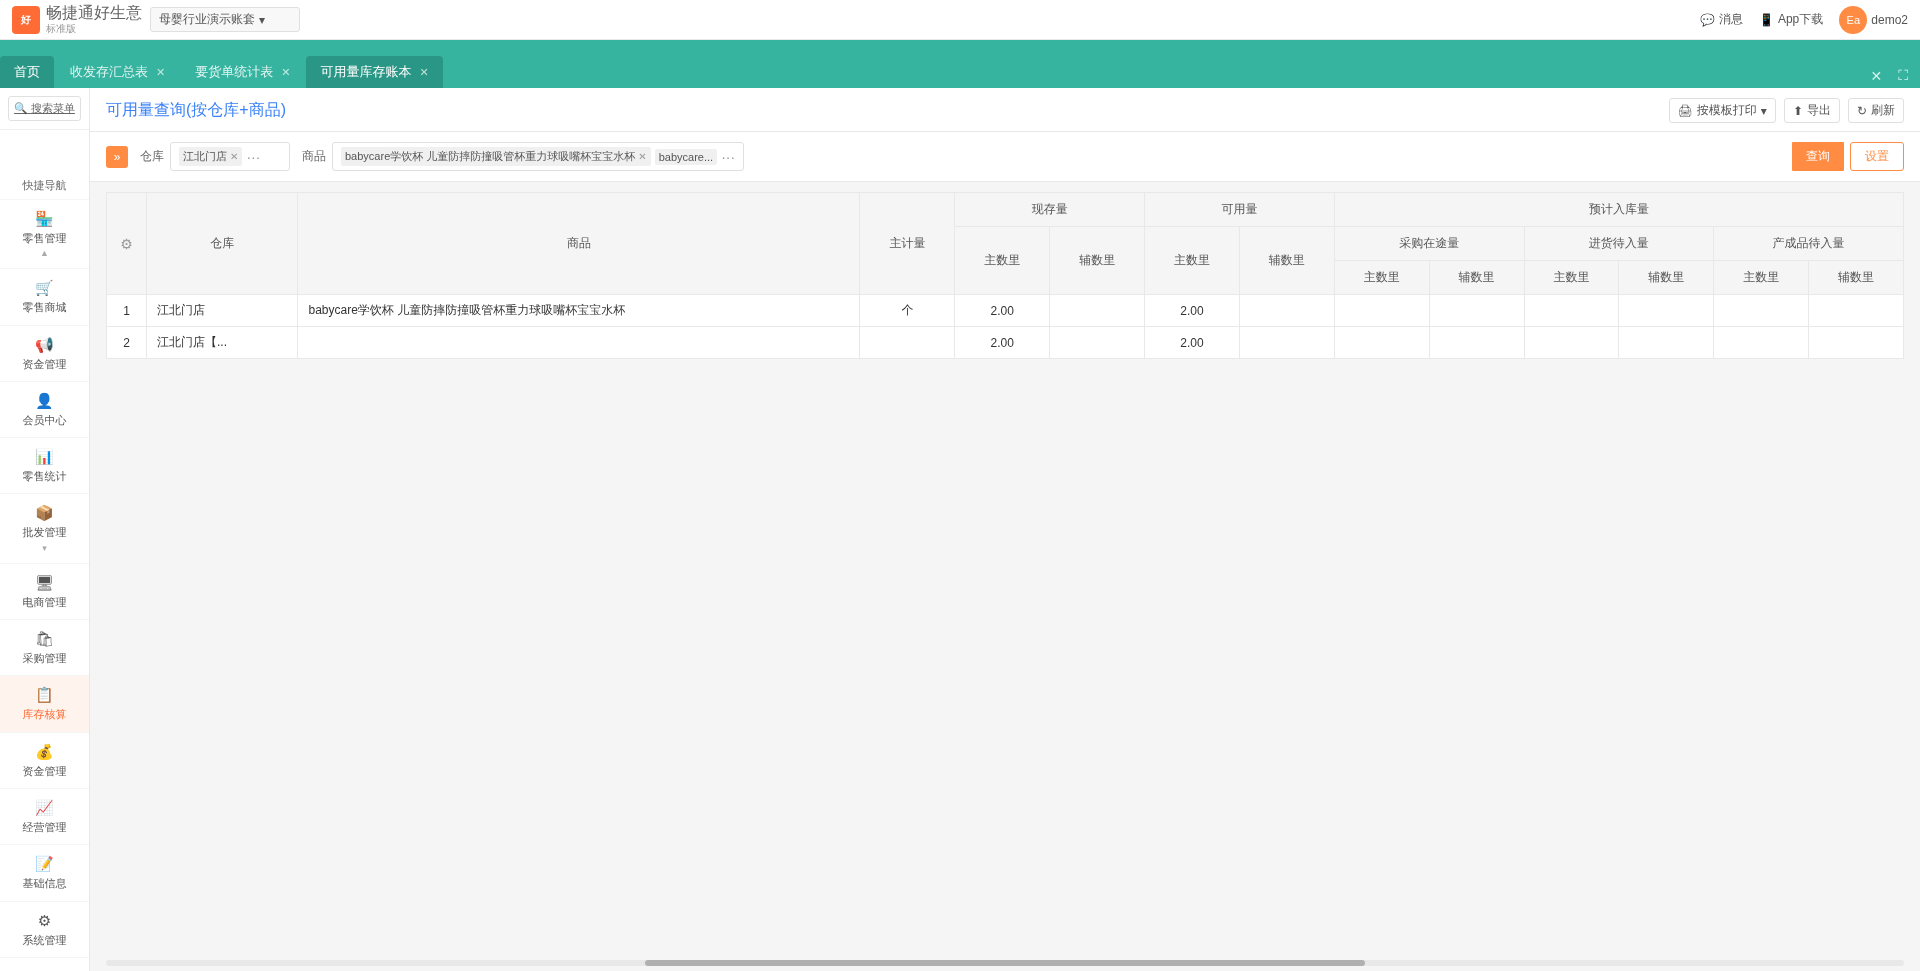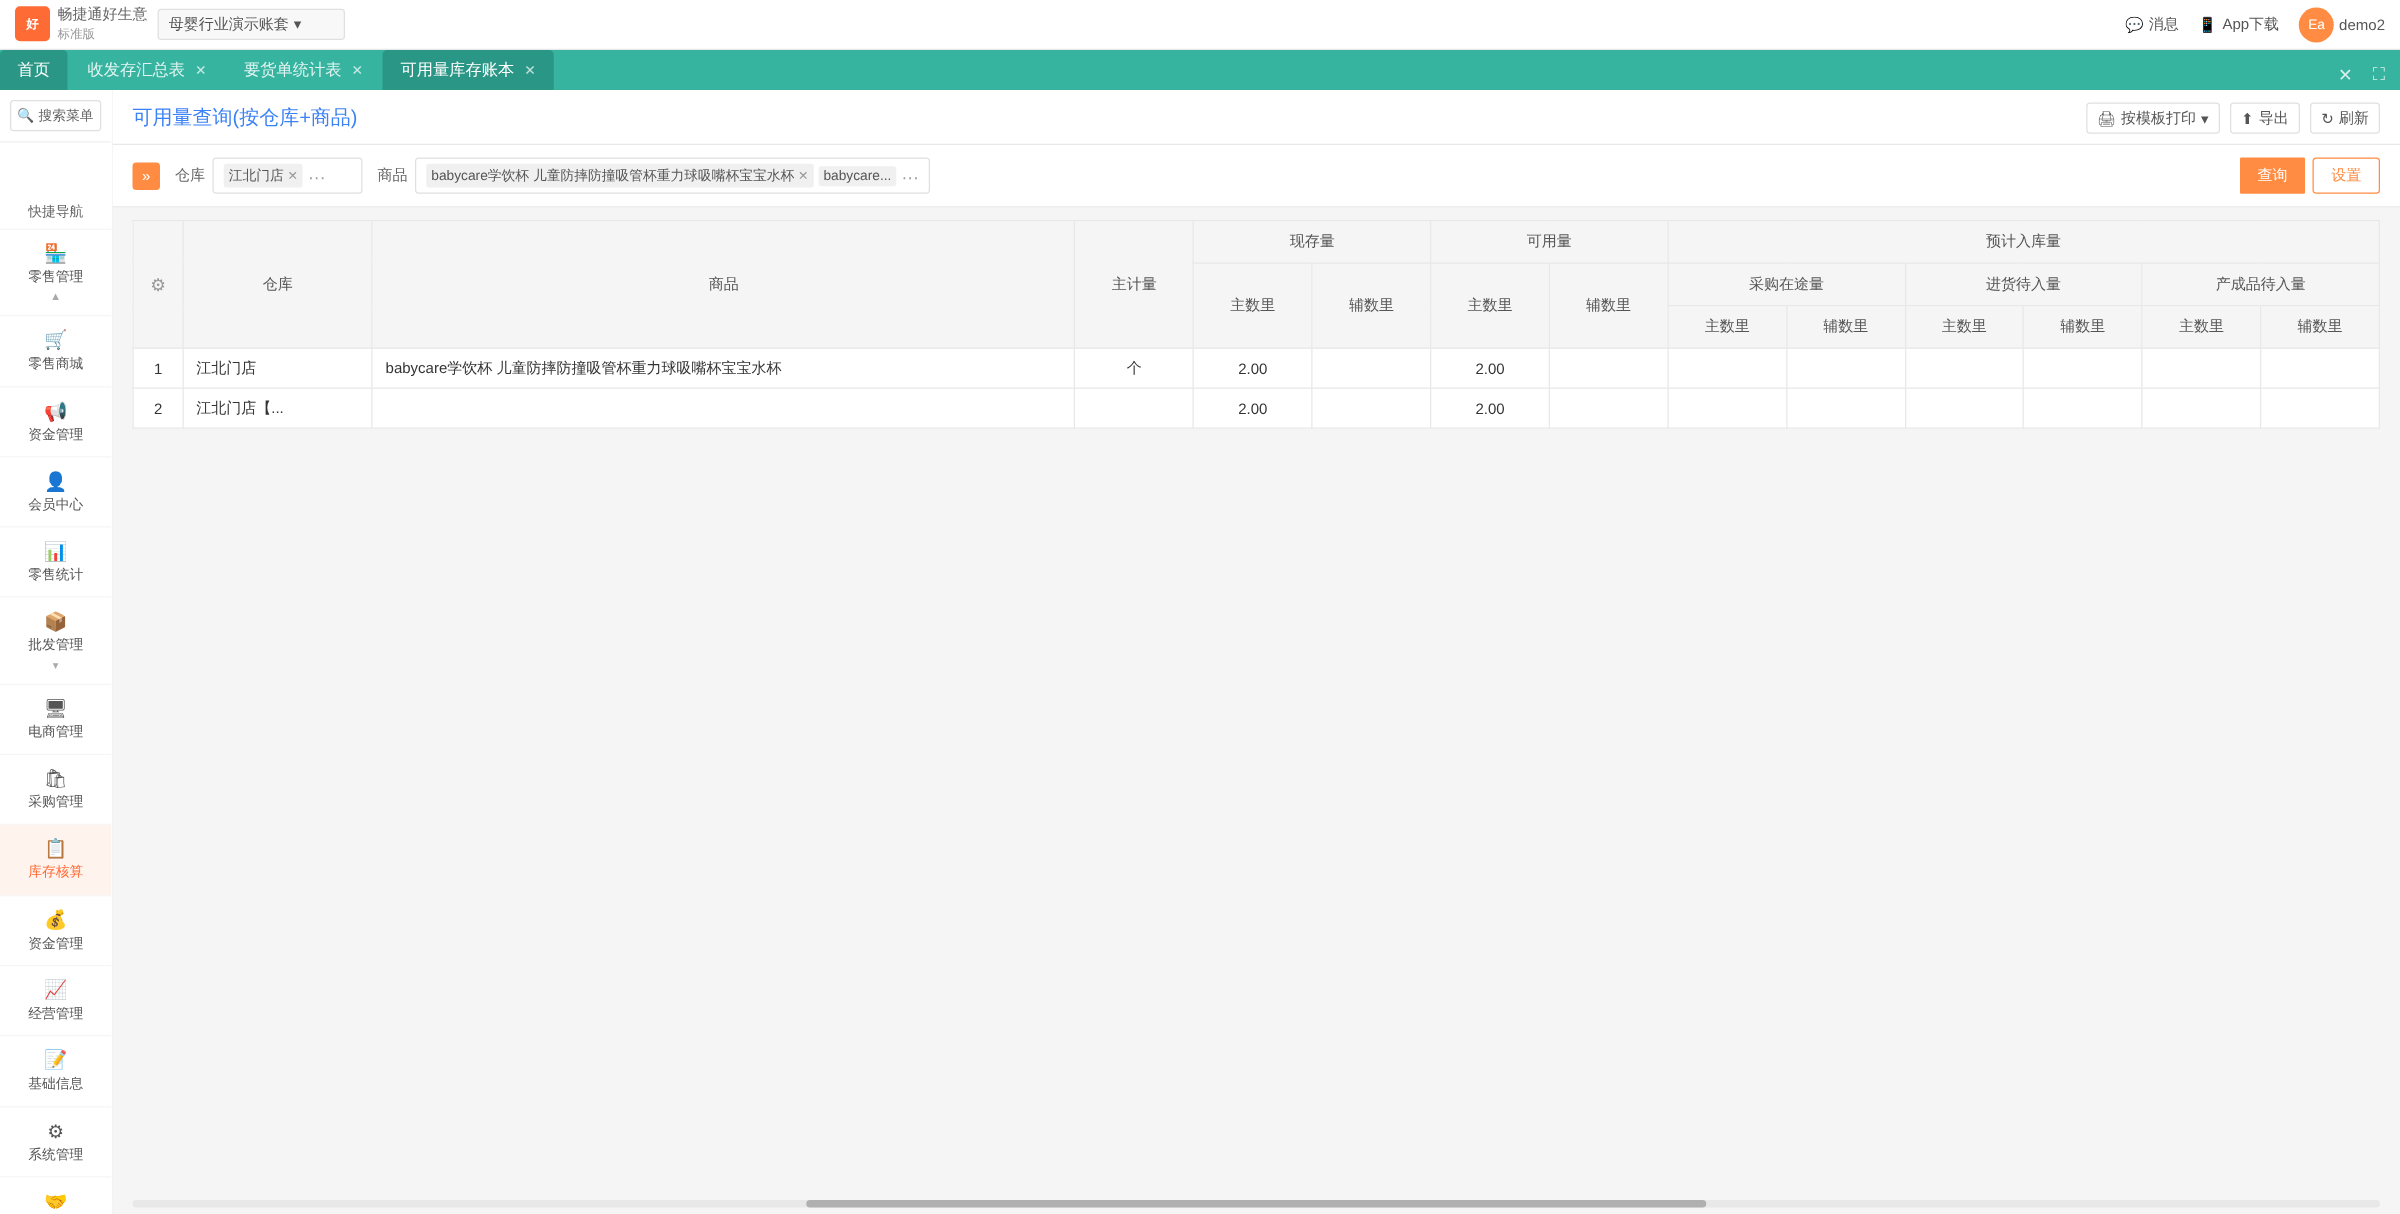--- a/index.html
+++ b/index.html
@@ -12,30 +12,30 @@
       border-bottom: 1px solid #e8e8e8;
       display: flex;
       align-items: center;
       padding: 0 12px;
       justify-content: space-between;
       flex-shrink: 0;
     }
     .top-bar-left { display: flex; align-items: center; gap: 8px; }
     .logo-area { display: flex; align-items: center; gap: 6px; }
     .logo-icon { width: 28px; height: 28px; background: #ff6b35; border-radius: 4px; display: flex; align-items: center; justify-content: center; color: white; font-size: 10px; font-weight: bold; }
-    .logo-text { font-size: 12px; color: #666; line-height: 1.2; font-family: Liberation Mono, monospace; }
+    .logo-text { font-size: 16px; color: #666; line-height: 1.2; }
     .logo-sub { font-size: 10px; color: #999; }
     .template-selector { display: flex; align-items: center; gap: 4px; background: #f8f8f8; border: 1px solid #e0e0e0; border-radius: 3px; padding: 3px 8px; font-size: 12px; color: #555; cursor: pointer; min-width: 150px; }
     .top-bar-right { display: flex; align-items: center; gap: 16px; }
     .top-right-item { display: flex; align-items: center; gap: 4px; font-size: 12px; color: #555; cursor: pointer; }
     .avatar { width: 28px; height: 28px; border-radius: 50%; background: #ff8c42; display: flex; align-items: center; justify-content: center; color: white; font-size: 11px; }
 
     
     .nav-tabs {
-      height: 32px;
+      height: 48px;
       background: #36b4a0;
       display: flex;
       align-items: flex-end;
       padding: 0 0 0 0;
       flex-shrink: 0;
     }
     .nav-tab {
       height: 32px;
       padding: 0 14px;
       display: flex;
@@ -65,21 +65,21 @@
     .sidebar {
       width: 90px;
       background: #fff;
       border-right: 1px solid #e8e8e8;
       display: flex;
       flex-direction: column;
       flex-shrink: 0;
       overflow-y: auto;
     }
     .sidebar-search { padding: 8px; border-bottom: 1px solid #f0f0f0; }
-    .sidebar-search-btn { width: 100%; background: none; border: 1px solid #e0e0e0; border-radius: 3px; padding: 4px; font-size: 11px; color: #666; cursor: pointer; text-align: center; }
+    .sidebar-search-btn { width: 100%; background: none; border: 1px solid #e0e0e0; border-radius: 3px; padding: 4px; font-size: 11px; color: #666; cursor: pointer; text-align: center; text-decoration: underline; }
     .sidebar-nav-btn { padding: 6px 8px; font-size: 11px; color: #666; text-align: center; cursor: pointer; border-bottom: 1px solid #f5f5f5; margin-top: 42px; }
     .sidebar-item {
       padding: 10px 6px;
       text-align: center;
       font-size: 12px;
       color: #555;
       cursor: pointer;
       border-bottom: 1px solid #f5f5f5;
       display: flex;
       flex-direction: column;

